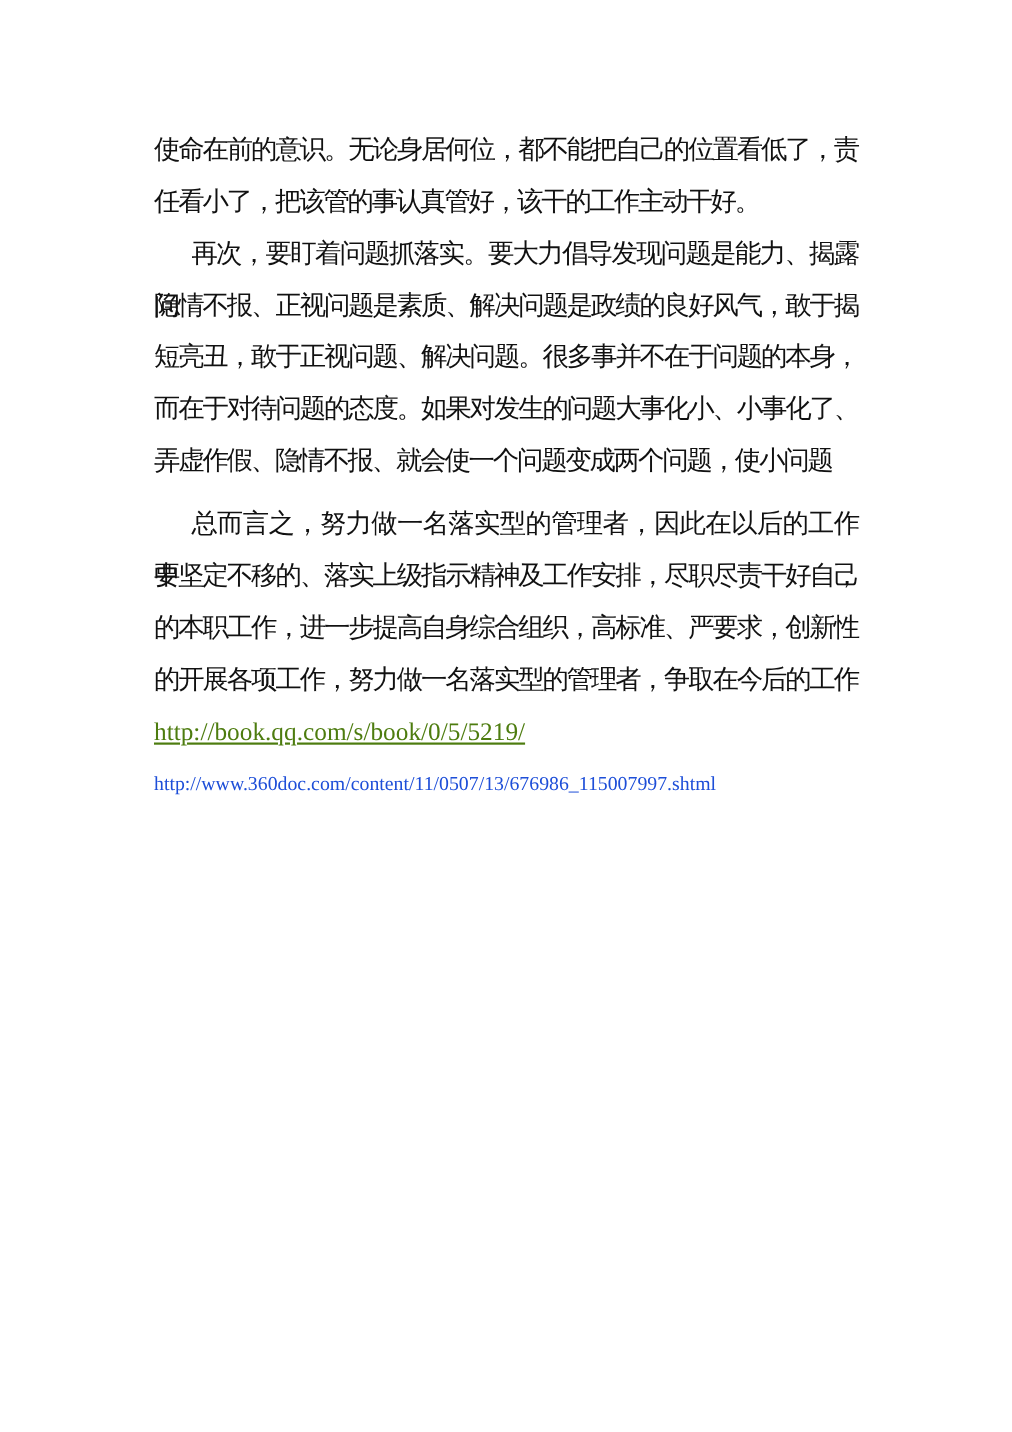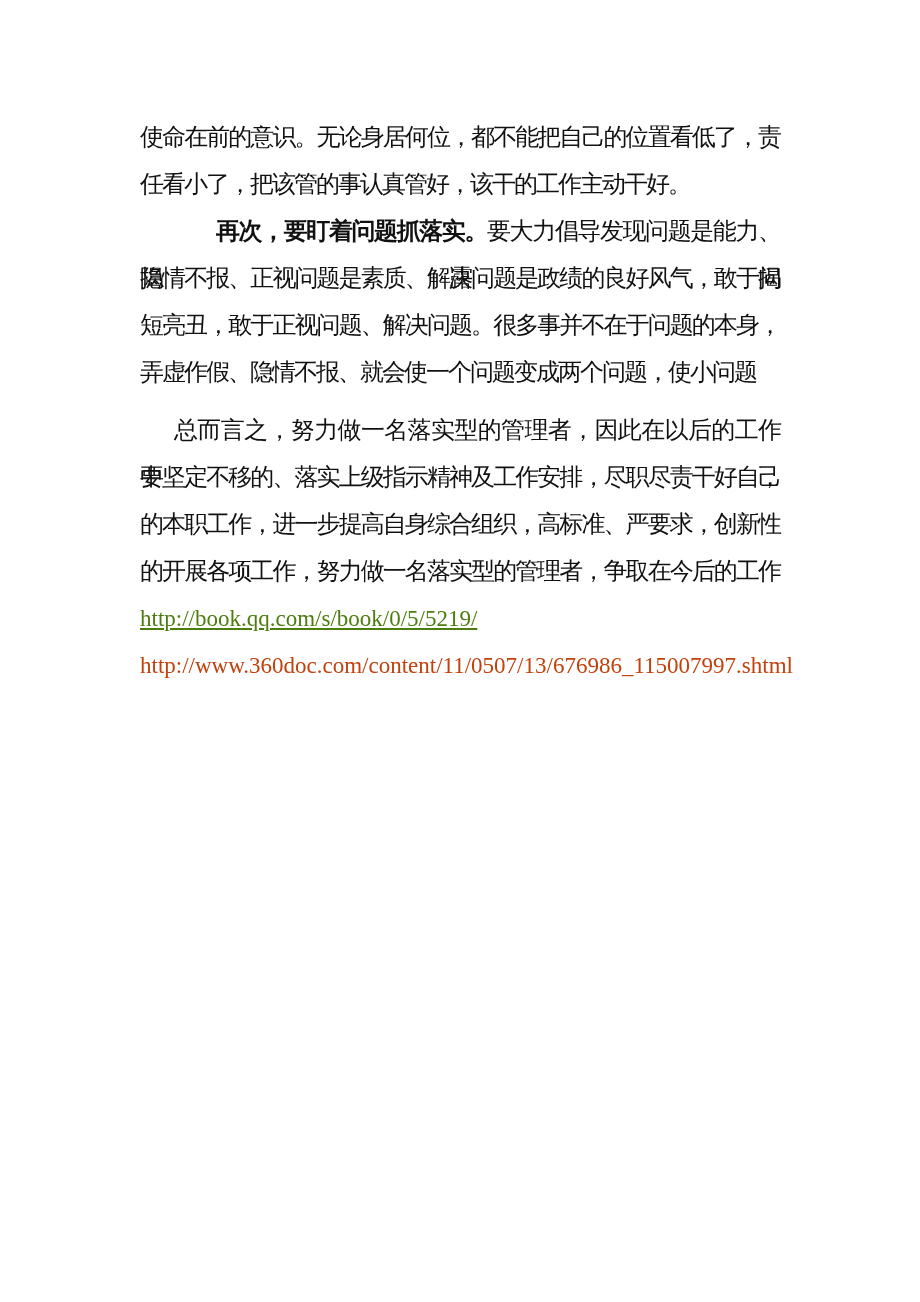--- a/index.html
+++ b/index.html
@@ -33,53 +33,53 @@
   .fill {
     white-space: normal;
     text-align: justify;
     text-align-last: justify;
     text-justify: inter-character;
   }
   .indent {
     text-indent: 34px;
   }
   .bold {
-    font-weight: bold;
-    margin-left: 42px;
+    font-weight: normal;
   }
   .para-gap {
     margin-top: 11px;
   }
   .link-line a {
     font-size: 23px;
     letter-spacing: 0;
     color: #4d7c0f;
     text-decoration: underline;
     cursor: pointer;
   }
   .url-line {
-    font-size: 23px;
+    font-size: 18px;
     letter-spacing: 0;
-    color: #c2410c;
+    color: #1d4ed8;
   }
 </style>
 </head>
 <body>
 
 <div class="page">
 
   <div class="para">
     <div class="line fill">使命在前的意识。无论身居何位，都不能把自己的位置看低了，责</div>
     <div class="line">任看小了，把该管的事认真管好，该干的工作主动干好。</div>
   </div>
 
   <div class="para">
     <div class="line fill indent"><span class="bold">再次，要盯着问题抓落实。</span><span>要大力倡导发现问题是能力、揭露问</span></div>
     <div class="line fill">隐情不报、正视问题是素质、解决问题是政绩的良好风气，敢于揭</div>
     <div class="line fill">短亮丑，敢于正视问题、解决问题。很多事并不在于问题的本身，</div>
+    <div class="line fill">而在于对待问题的态度。如果对发生的问题大事化小、小事化了、</div>
     <div class="line">弄虚作假、隐情不报、就会使一个问题变成两个问题，使小问题</div>
   </div>
 
   <div class="para para-gap">
     <div class="line fill indent">总而言之，努力做一名落实型的管理者，因此在以后的工作中，</div>
     <div class="line fill">要坚定不移的、落实上级指示精神及工作安排，尽职尽责干好自己</div>
     <div class="line fill">的本职工作，进一步提高自身综合组织，高标准、严要求，创新性</div>
     <div class="line fill">的开展各项工作，努力做一名落实型的管理者，争取在今后的工作</div>
   </div>
 

